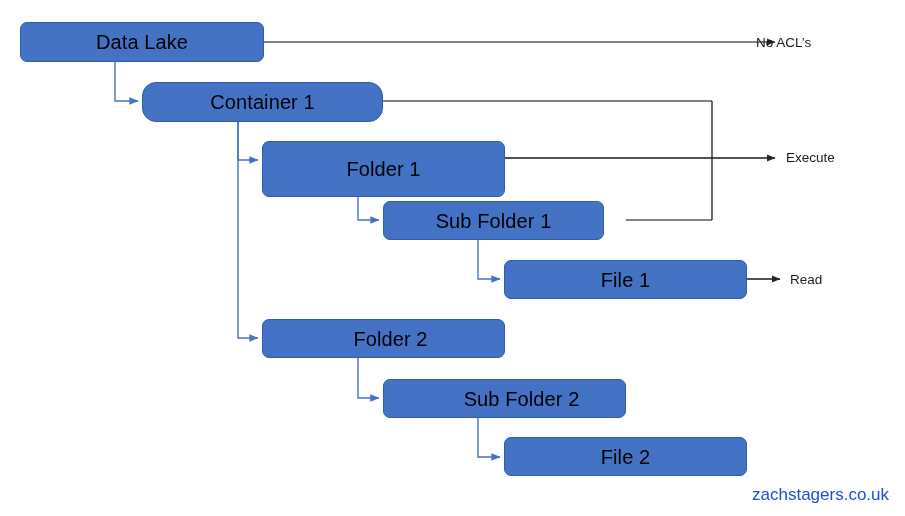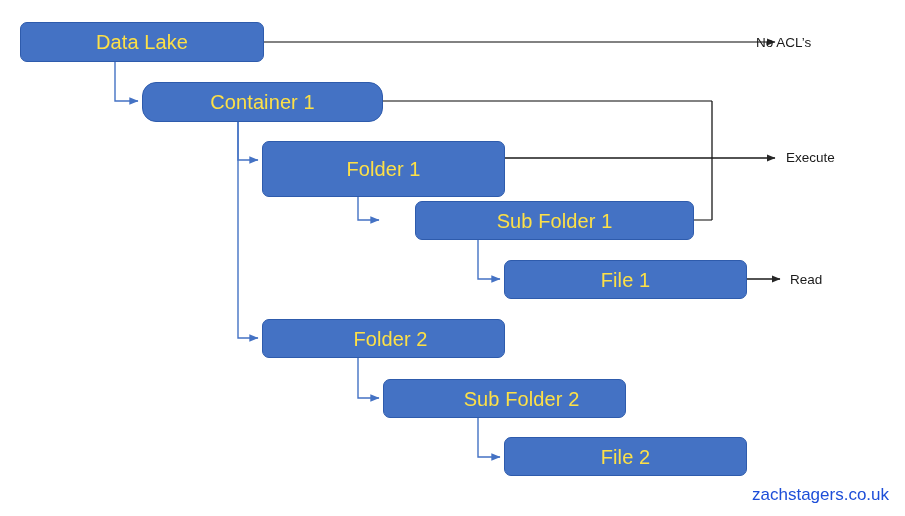--- a/index.html
+++ b/index.html
@@ -23,21 +23,21 @@
     top: 0;
     width: 905px;
     height: 516px;
   }
   .node {
     position: absolute;
     box-sizing: border-box;
     background: #4472C4;
     border: 1.5px solid #2E5BAC;
     border-radius: 7px;
-    color: #fde047;
+    color: #000000;
     font-size: 20px;
     font-family: "Liberation Sans", sans-serif;
     display: flex;
     align-items: center;
     justify-content: center;
     letter-spacing: 0.1px;
     line-height: 1;
     z-index: 3;
   }
   .edge-label {
@@ -104,21 +104,21 @@
   </div>
 
   <div class="node" style="left:142px; top:82px; width:241px; height:40px;border-radius:14px;">
     <span>Container 1</span>
   </div>
 
   <div class="node" style="left:262px; top:141px; width:243px; height:56px;">
     <span>Folder 1</span>
   </div>
 
-  <div class="node" style="left:383px; top:201px; width:279px; height:39px;margin-left:32px;">
+  <div class="node" style="left:383px; top:201px; width:221px; height:39px;">
     <span>Sub Folder 1</span>
   </div>
 
   <div class="node" style="left:504px; top:260px; width:243px; height:39px;">
     <span>File 1</span>
   </div>
 
   <div class="node" style="left:262px; top:319px; width:243px; height:39px;padding-left:14px;">
     <span>Folder 2</span>
   </div>

